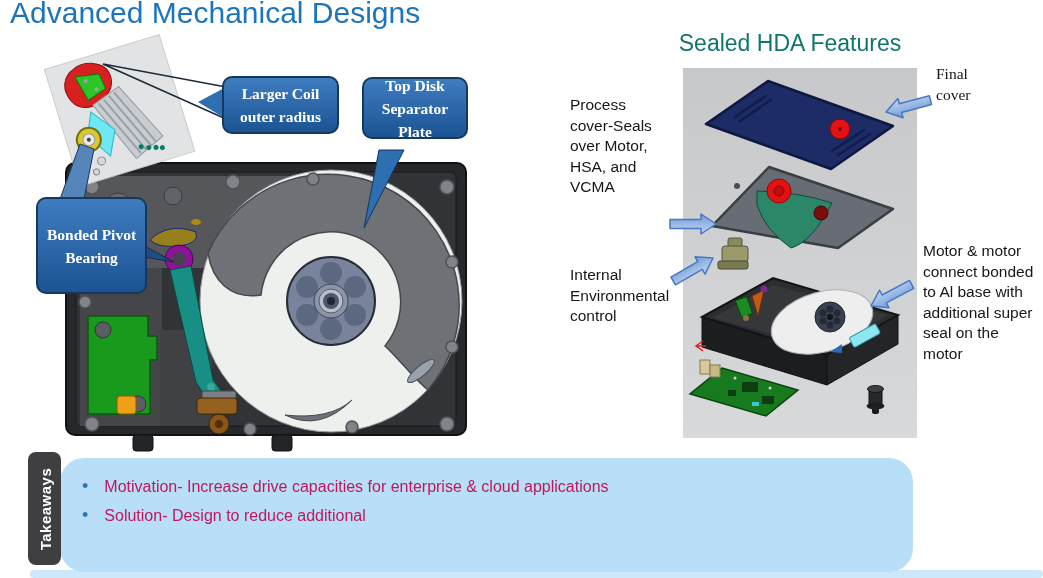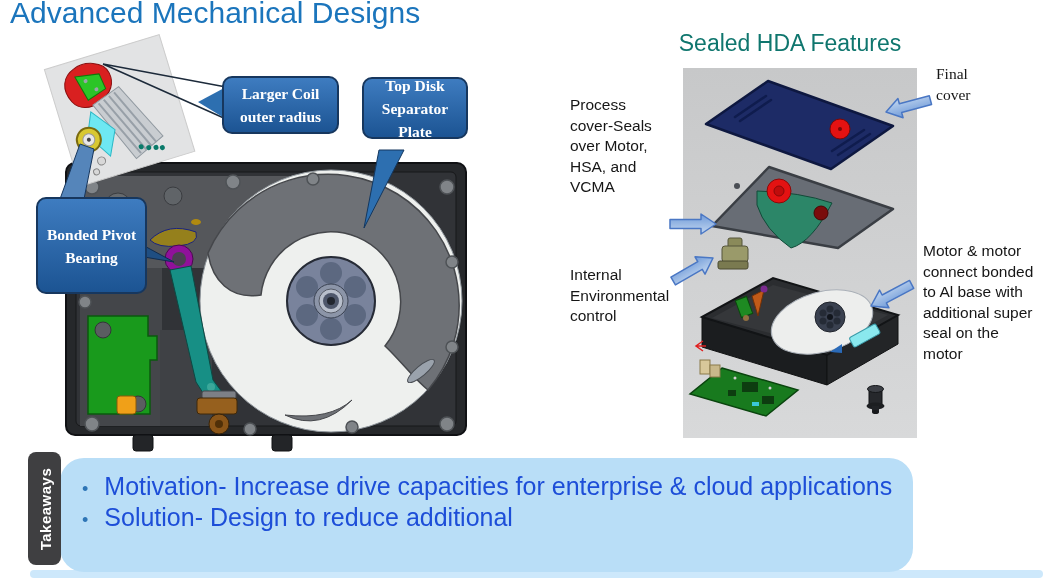--- a/index.html
+++ b/index.html
@@ -23,21 +23,21 @@
   .lab-process{left:570px;top:95px;width:102px;}
   .lab-internal{left:570px;top:265px;width:122px;}
   .lab-motor{left:923px;top:241px;width:114px;}
   .tk-tab{position:absolute;z-index:3;left:28px;top:452px;width:33px;height:113px;
           background:#3F3F41;border-radius:8px;}
   .tk-tab span{position:absolute;left:50%;top:50%;transform:translate(-50%,-50%) rotate(-90deg);
           white-space:nowrap;color:#fff;font-weight:bold;font-size:15px;letter-spacing:.5px;}
   .tk-box{position:absolute;z-index:2;left:60px;top:458px;width:853px;height:114px;
           background:#B9DEF7;border-radius:24px;}
   .tk-list{position:absolute;z-index:3;left:82px;top:472px;margin:0;padding:0;list-style:none;
-           font-size:25px;color:#1d4ed8;}
+           font-size:16px;color:#be185d;}
   .tk-list li{line-height:28px;}
   .tk-list li::before{content:"\2022";color:#2E75B6;font-size:18px;margin-right:16px;}
   .bottom-bar{position:absolute;z-index:1;left:30px;top:570px;width:1013px;height:8px;
           background:#CDE8FB;border-radius:5px;}
 </style>
 </head>
 <body>
 
 <div id="slide">
 

